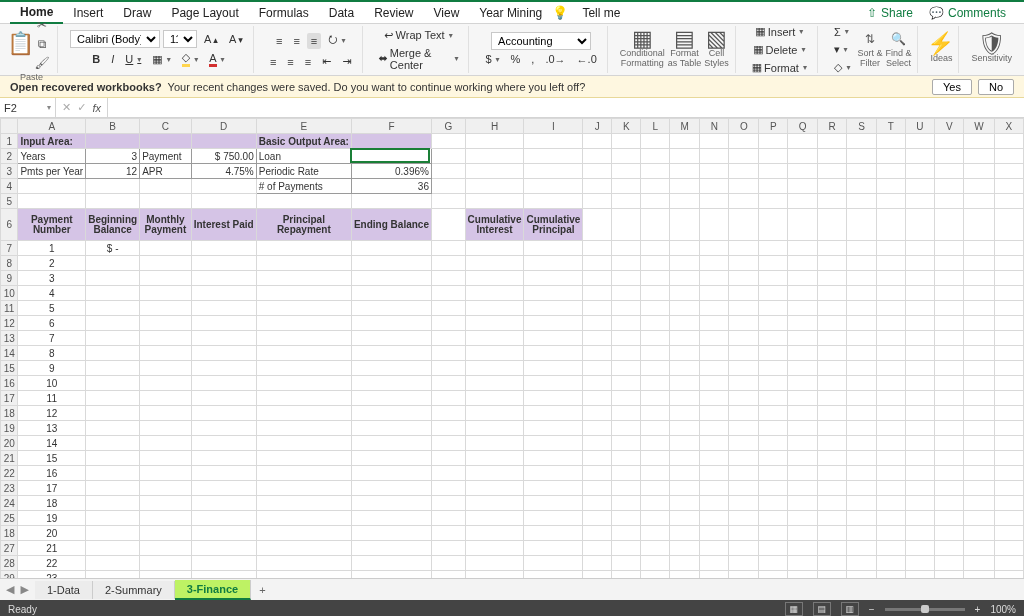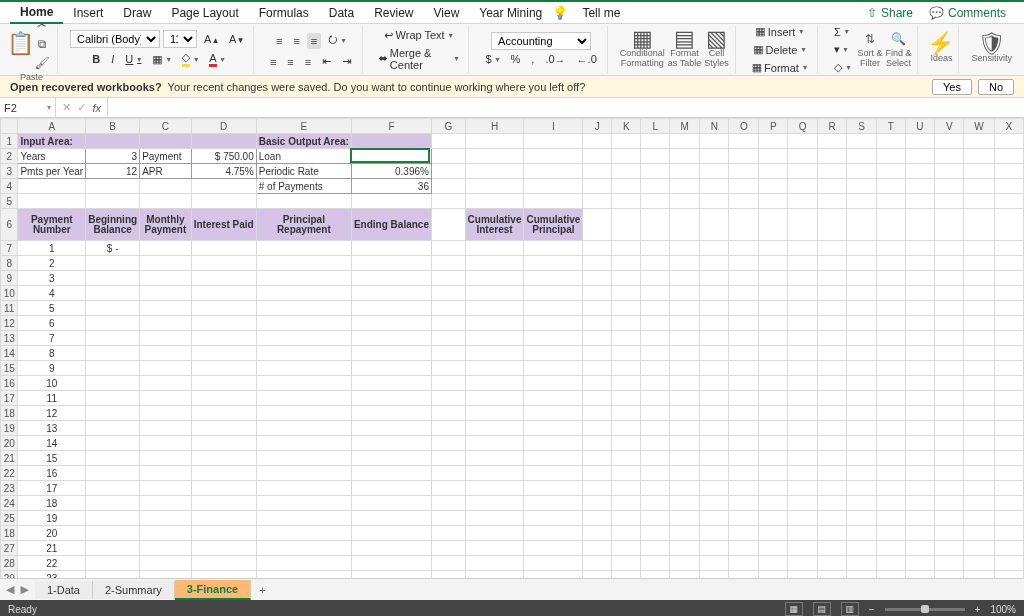--- a/index.html
+++ b/index.html
@@ -62,21 +62,21 @@
 td.c { text-align: center; }
 td.bordsec { border: 1px solid #9a9a9a !important; }
 
 
 .sel { position: absolute; border: 2px solid #1a7f37; pointer-events: none; }
 
 
 .sheet-bar { height: 22px; border-top: 1px solid #ccc; display: flex; align-items: center; background: #f3f3f3; font-size: 11px; }
 .sheet-nav { padding: 0 6px; color: #888; display: flex; gap: 6px; }
 .sheet-tab { padding: 3px 12px; border-right: 1px solid #ccc; background: #ececec; cursor: pointer; }
-.sheet-tab.active { background: #fdba74; border-bottom: 2px solid #107c41; font-weight: 600; color: #107c41; }
+.sheet-tab.active { background: #bef264; border-bottom: 2px solid #107c41; font-weight: 600; color: #107c41; }
 .addsheet { padding: 3px 8px; color: #666; cursor: pointer; }
 
 
 .status-bar { height: 18px; background: #444; color: #ddd; display: flex; align-items: center; padding: 0 8px; font-size: 10px; gap: 10px; }
 .status-bar .spacer { flex: 1; }
 .view-btn { width: 18px; height: 14px; border: 1px solid #777; display: inline-flex; align-items: center; justify-content: center; font-size: 9px; }
 .zoom-track { width: 80px; height: 3px; background: #777; position: relative; }
 .zoom-thumb { position: absolute; width: 8px; height: 8px; background: #ccc; top: -3px; left: 36px; border-radius: 2px; }
 </style>
 </head>

